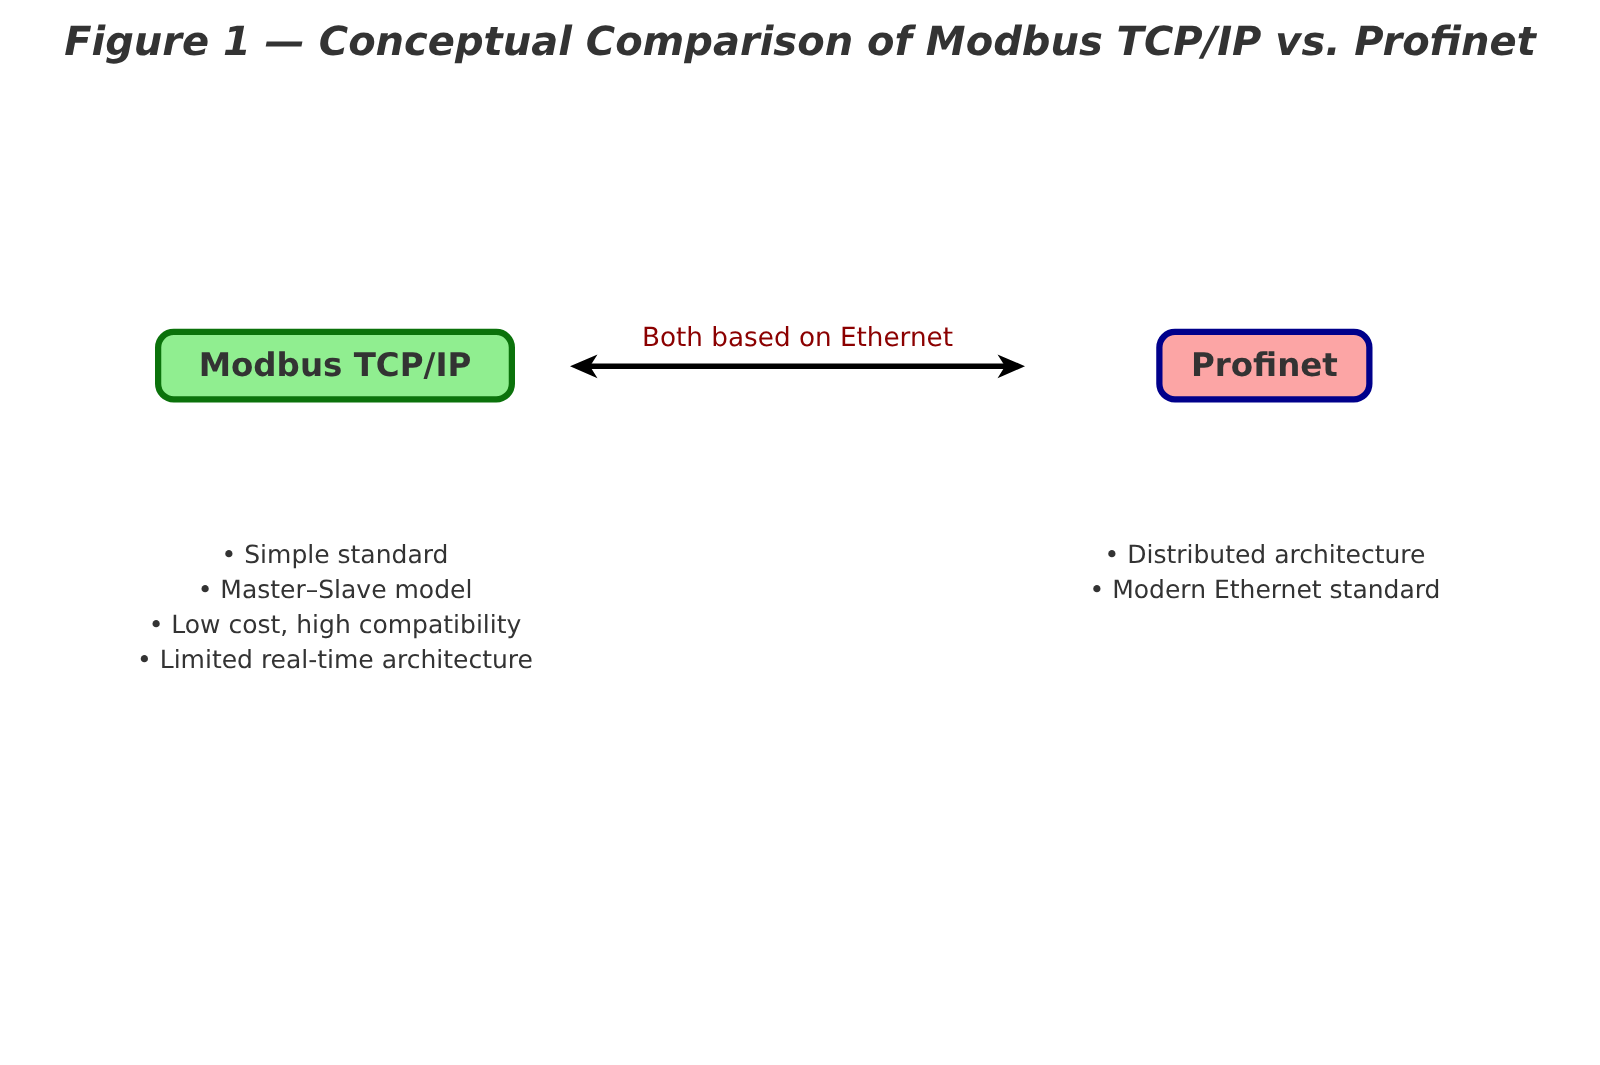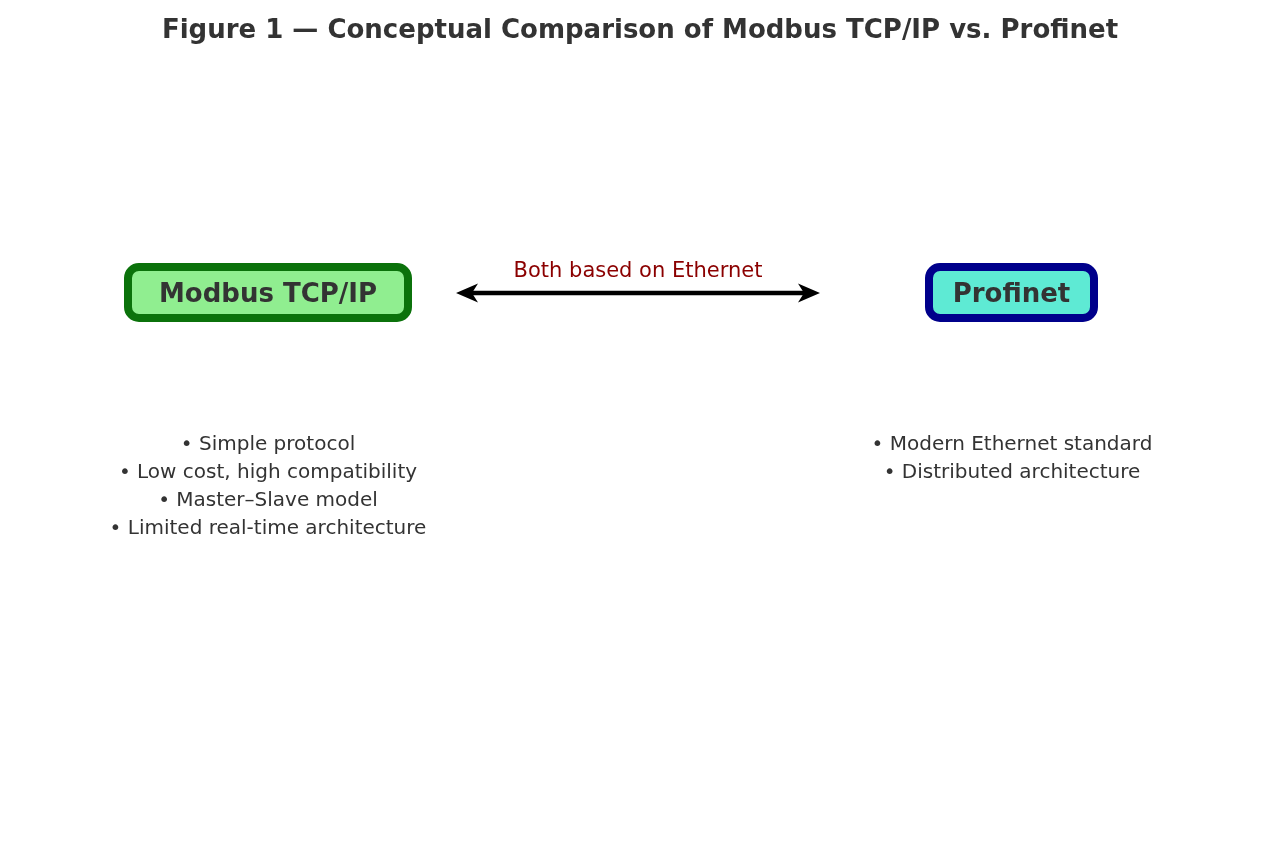--- a/index.html
+++ b/index.html
@@ -17,31 +17,32 @@
     height: 852px;
     background: #ffffff;
   }
   .fig-title {
     position: absolute;
     top: 14px;
     left: 0;
     width: 1280px;
     margin: 0;
     text-align: center;
-    font-size: 26px;
+    font-size: 32px;
     font-weight: bold;
     letter-spacing: 0px;
     color: #333333;
+    font-style: italic;
   }
   .proto-box {
     position: absolute;
     top: 263px;
     height: 59px;
     box-sizing: border-box;
-    border: 8px solid #8b5cf6;
+    border: 5px solid #8b5cf6;
     border-radius: 15px;
     display: flex;
     align-items: center;
     justify-content: center;
   }
   .proto-box .proto-label {
     font-size: 26px;
     font-weight: bold;
     color: #333333;
     white-space: nowrap;
@@ -91,29 +92,29 @@
       <line x1="20" y1="12" x2="352" y2="12" stroke-width="4.5"></line>
       <path d="M 4 12 L 26 2.5 L 20 12 L 26 21.5 Z" stroke="none"></path>
       <path d="M 368 12 L 346 2.5 L 352 12 L 346 21.5 Z" stroke="none"></path>
     </g>
   </svg>
 
   <div class="proto-box box-left" style="background: rgb(144, 238, 144); border-color: rgb(11, 114, 11);">
     <span class="proto-label">Modbus TCP/IP</span>
   </div>
 
-  <div class="proto-box box-right" style="background: #5eead4; border-color: rgb(0, 0, 139);">
+  <div class="proto-box box-right" style="background: #fca5a5; border-color: rgb(0, 0, 139);">
     <span class="proto-label">Profinet</span>
   </div>
 
   <div class="bullets bullets-left">
-      <div class="bullet-line">• Simple protocol</div>
+      <div class="bullet-line">• Simple standard</div>
+      <div class="bullet-line">• Master–Slave model</div>
       <div class="bullet-line">• Low cost, high compatibility</div>
-      <div class="bullet-line">• Master–Slave model</div>
       <div class="bullet-line">• Limited real-time architecture</div>
     </div>
 
   <div class="bullets bullets-right">
+      <div class="bullet-line">• Distributed architecture</div>
       <div class="bullet-line">• Modern Ethernet standard</div>
-      <div class="bullet-line">• Distributed architecture</div>
     </div>
 
 </div>
 
 </body></html>

